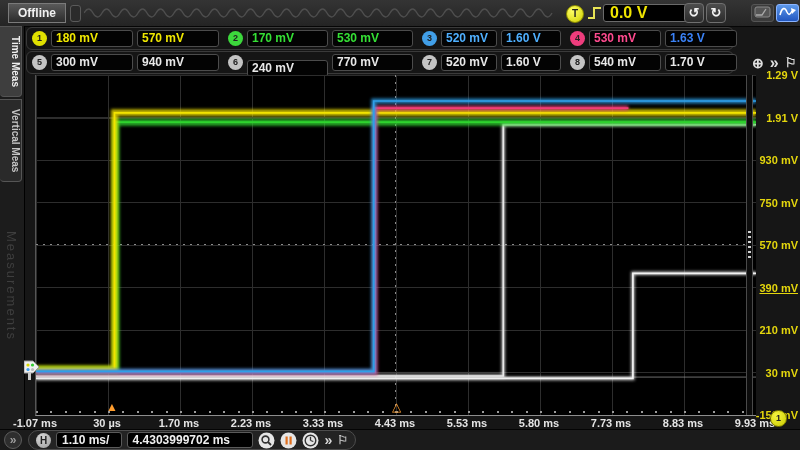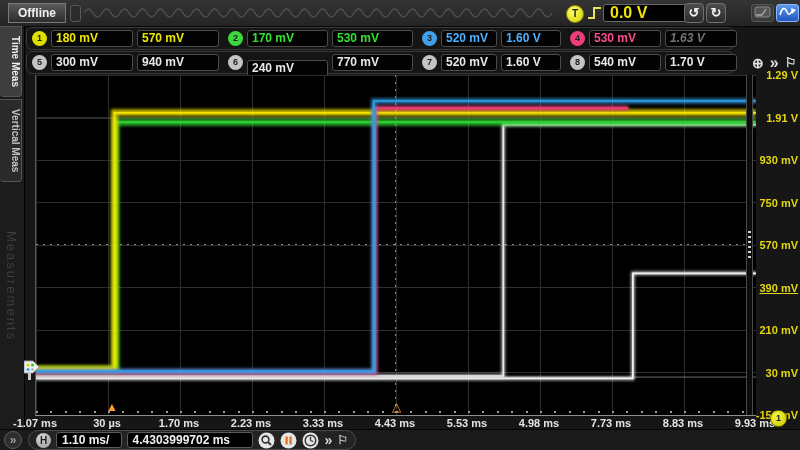--- a/index.html
+++ b/index.html
@@ -133,21 +133,21 @@
           <div class="meas-cell" style="width: 71px; color: rgb(53, 224, 53);">530 mV</div>
         </div>
         <div class="meas-group">
           <span class="ch-num" style="background: rgb(65, 159, 232); color: rgb(34, 34, 34);">3</span>
           <div class="meas-cell" style="width: 46px; color: rgb(79, 176, 255);">520 mV</div>
           <div class="meas-cell" style="width: 50px; color: rgb(79, 176, 255);">1.60 V</div>
         </div>
         <div class="meas-group">
           <span class="ch-num" style="background: rgb(238, 61, 125); color: rgb(34, 34, 34);">4</span>
           <div class="meas-cell" style="width: 62px; color: rgb(255, 75, 143);">530 mV</div>
-          <div class="meas-cell" style="width: 62px; color: #737373; font-style: italic;">1.63 V</div>
+          <div class="meas-cell" style="width: 62px; color: #3b82f6;">1.63 V</div>
         </div>
       </div>
       <div class="meas-row">
         <div class="meas-group">
           <span class="ch-num" style="background: rgb(196, 196, 196); color: rgb(34, 34, 34);">5</span>
           <div class="meas-cell" style="width: 72px; color: rgb(232, 232, 232);">300 mV</div>
           <div class="meas-cell" style="width: 72px; color: rgb(232, 232, 232);">940 mV</div>
         </div>
         <div class="meas-group">
           <span class="ch-num" style="background: rgb(196, 196, 196); color: rgb(34, 34, 34);">6</span>
@@ -227,21 +227,21 @@
       <div class="ylab" style="top: 340px;">-150 mV</div>
     </div>
   <div class="xlabels" id="xlabels">
       <div class="xlab" style="left: 0px;">-1.07 ms</div>
       <div class="xlab" style="left: 72px;">30 µs</div>
       <div class="xlab" style="left: 144px;">1.70 ms</div>
       <div class="xlab" style="left: 216px;">2.23 ms</div>
       <div class="xlab" style="left: 288px;">3.33 ms</div>
       <div class="xlab" style="left: 360px;">4.43 ms</div>
       <div class="xlab" style="left: 432px;">5.53 ms</div>
-      <div class="xlab" style="left: 504px;">4.98 ms</div>
+      <div class="xlab" style="left: 504px;">5.80 ms</div>
       <div class="xlab" style="left: 576px;">7.73 ms</div>
       <div class="xlab" style="left: 648px;">8.83 ms</div>
       <div class="xlab" style="left: 720px;">9.93 ms</div>
     </div>
   <div class="track">
     <div class="track-handle"></div>
   </div>
   <div class="ch1-badge">1</div>
 
   <div class="footer">

